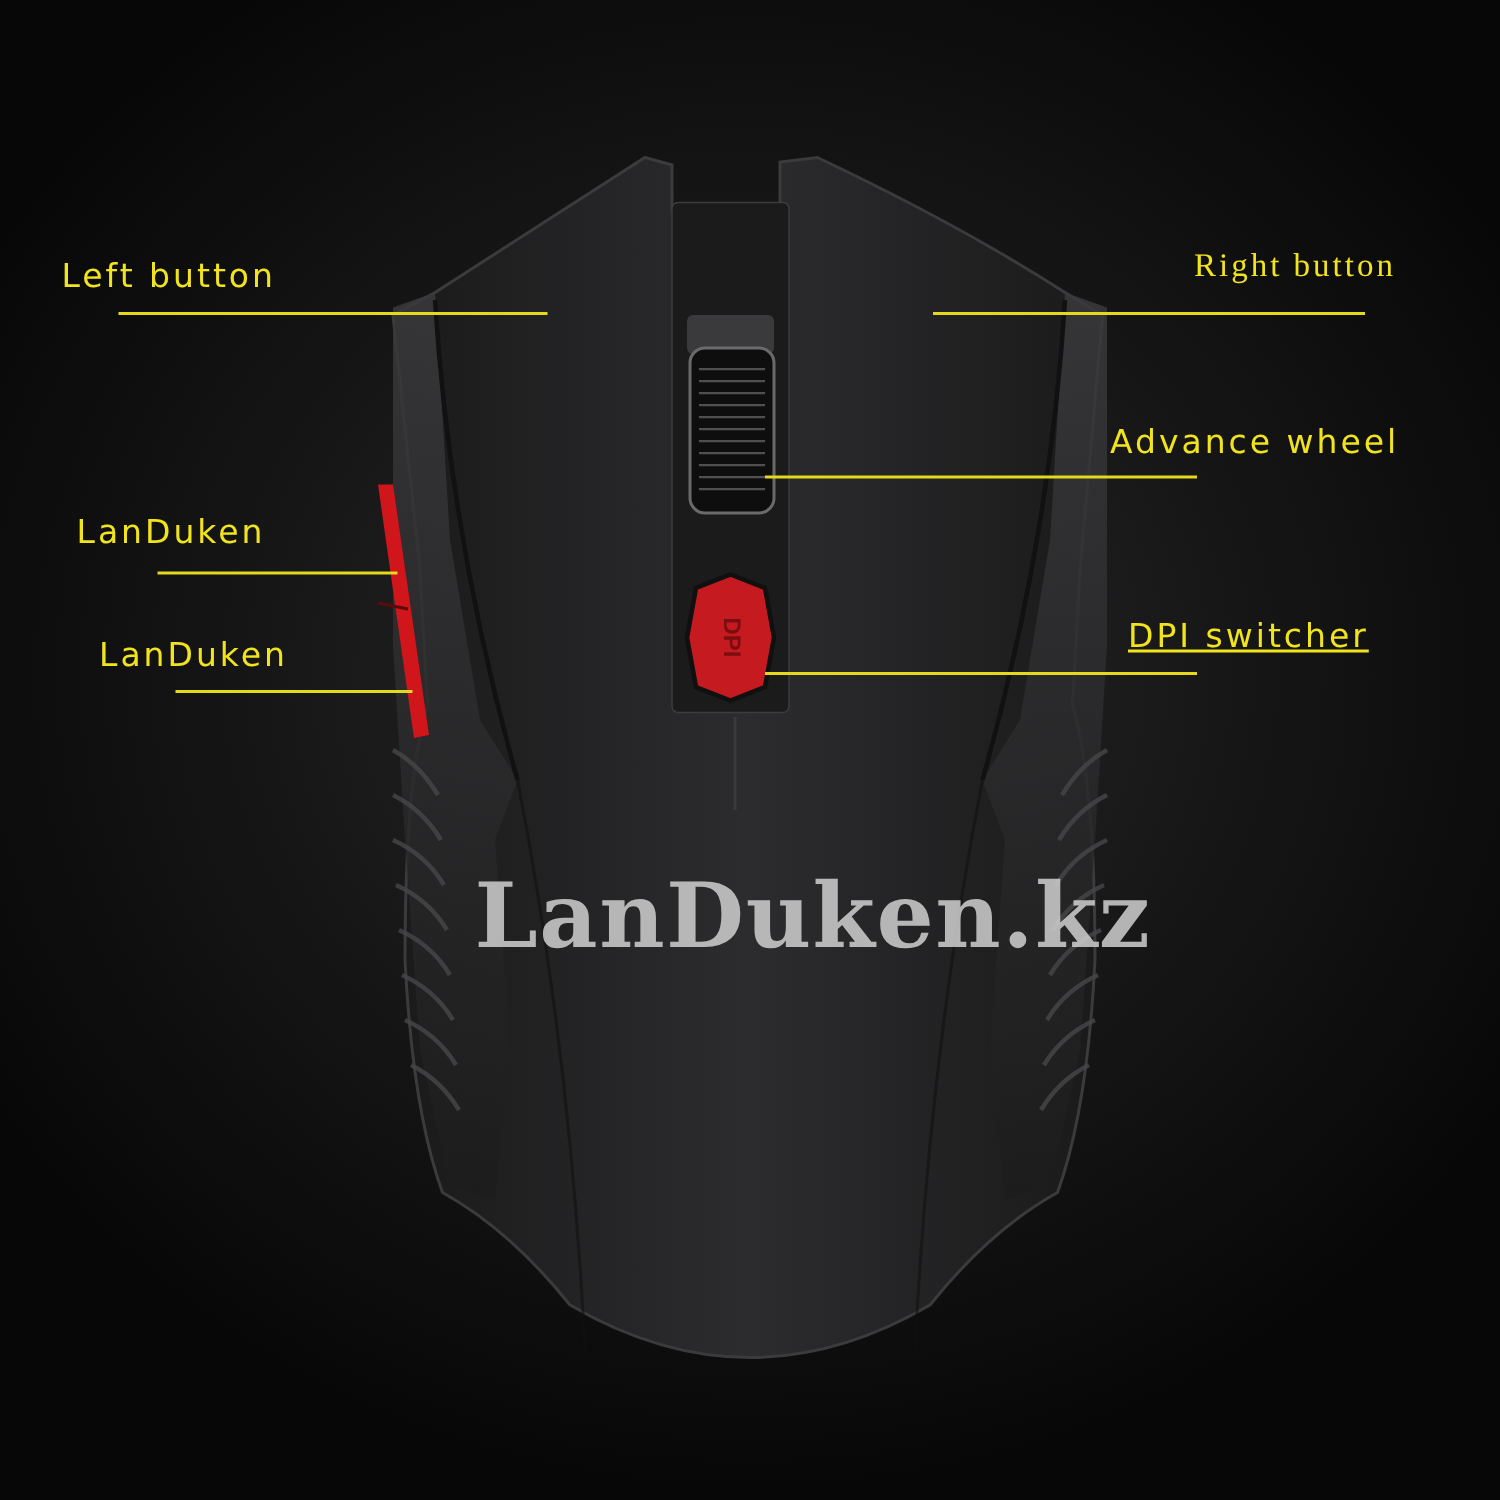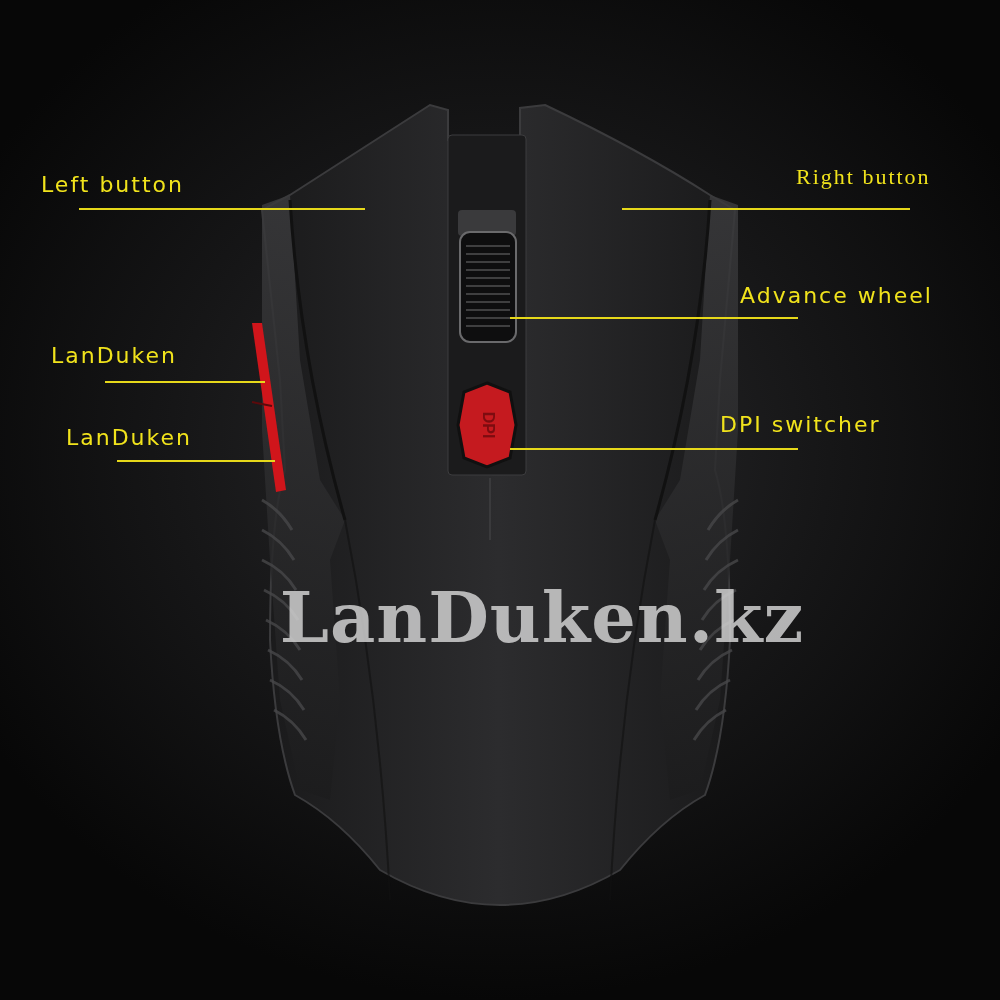--- a/index.html
+++ b/index.html
@@ -1,21 +1,21 @@
 <!DOCTYPE html>
 <html><head>
 <meta charset="utf-8">
 <style>
   html, body { margin:0; padding:0; }
   body { width:1000px; height:1000px; overflow:hidden; background:#0c0c0d; position:relative; font-family:"DejaVu Sans", sans-serif; }
   .bg { position:absolute; inset:0; background: radial-gradient(ellipse 60% 55% at 50% 45%, #2a2a2c 0%, #161617 55%, #070707 100%); }
   svg.mouse { position:absolute; left:0; top:0; }
   .label { position:absolute; color:#f1e31c; font-size:22px; letter-spacing:2px; white-space:nowrap; }
   .line { position:absolute; height:2px; background:#e6d81a; }
-  .watermark { position:absolute; left:182px; top:576px; width:720px; text-align:center; font-family:"DejaVu Serif", serif; font-weight:bold; font-size:70px; color:rgba(215,215,215,0.82); letter-spacing:1px; white-space:nowrap; }
+  .watermark { position:absolute; left:182px; top:576px; width:720px; text-align:center; font-family:"DejaVu Serif", serif; font-weight:bold; font-size:60px; color:rgba(215,215,215,0.82); letter-spacing:1px; white-space:nowrap; }
 </style>
 </head>
 <body>
 
 <div class="bg"></div>
 
 <svg class="mouse" width="1000" height="1000" viewBox="0 0 1000 1000">
   <defs>
     <linearGradient id="body" x1="0" y1="0" x2="1" y2="0">
       <stop offset="0" stop-color="#1a1a1b"></stop>
@@ -91,16 +91,16 @@
 
 <div class="label" style="left:740px; top:283px;">Advance wheel</div>
 <div class="line" style="left:510px; top:317px; width:288px;"></div>
 
 <div class="label" style="left:51px; top:343px;">LanDuken</div>
 <div class="line" style="left:105px; top:381px; width:160px;"></div>
 
 <div class="label" style="left:66px; top:425px;">LanDuken</div>
 <div class="line" style="left:117px; top:460px; width:158px;"></div>
 
-<div class="label" style="left:720px; top:412px;">DPI switcher</div>
+<div class="label" style="left:752px; top:412px;text-decoration:underline;">DPI switcher</div>
 <div class="line" style="left:510px; top:448px; width:288px;"></div>
 
 <div class="watermark">LanDuken.kz</div>
 
 </body></html>

